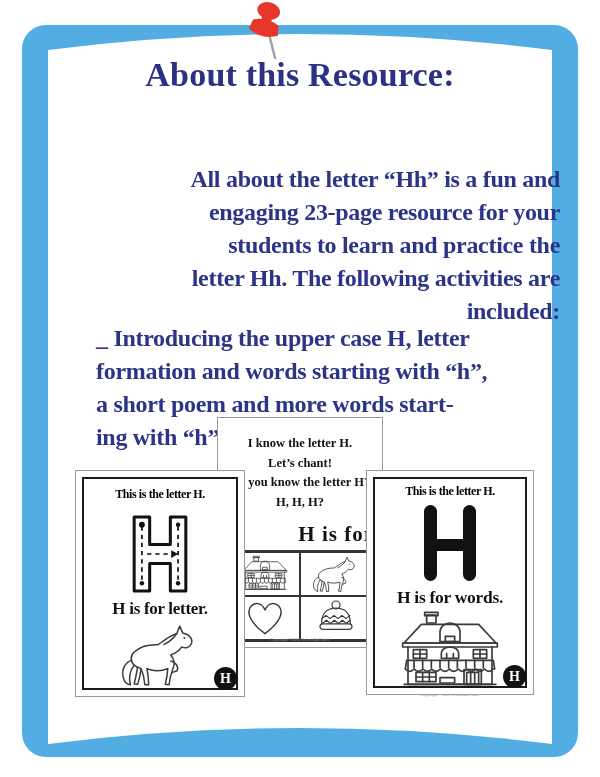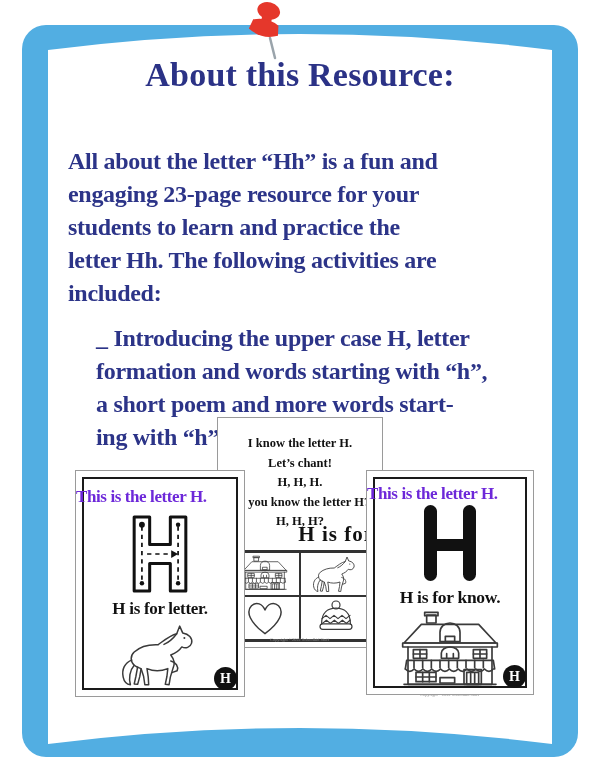--- a/index.html
+++ b/index.html
@@ -12,32 +12,32 @@
   .white-card{position:absolute;left:0;top:0;pointer-events:none;}
 
   
   .pin{position:absolute;left:238px;top:0px;}
 
   
   .title{position:absolute;top:56px;left:0;right:0;text-align:center;
          font-size:34px;font-weight:bold;color:#2B3286;letter-spacing:0.2px;}
   .para{position:absolute;left:68px;width:492px;color:#2C3488;font-weight:bold;
         font-size:24px;line-height:33px;white-space:pre-line;letter-spacing:-0.3px;}
-  .p1{top:121px;}
+  .p1{top:139px;text-align:right;}
   .p2{top:298px;margin-left:28px;}
 
   
   .card{position:absolute;background:#fff;border:1px solid #9a9a9a;box-sizing:border-box;}
   .chant-card{left:217px;top:417px;width:166px;height:231px;z-index:1;overflow:hidden;}
   .horse-card{left:75px;top:470px;width:170px;height:227px;z-index:2;}
   .house-card{left:366px;top:470px;width:168px;height:225px;z-index:2;}
   .inner-border{position:absolute;inset:6px;border:2px solid #1a1a1a;pointer-events:none;}
 
-  .card-title{position:absolute;left:0;right:0;text-align:left;color:#6d28d9;
-              font-weight:bold;font-size:17px;letter-spacing:-0.4px;white-space:nowrap;}
+  .card-title{position:absolute;left:0;right:0;text-align:center;color:#000000;
+              font-weight:bold;font-size:12px;letter-spacing:-0.4px;white-space:nowrap;}
   .caption{position:absolute;left:0;right:0;text-align:center;color:#111;
            font-weight:bold;font-size:17px;letter-spacing:-0.3px;white-space:nowrap;}
 
   .trace-h{position:absolute;left:50%;transform:translateX(-50%);top:42px;}
   .big-h{position:absolute;left:50%;transform:translateX(-50%);top:32px;}
   .horse-big{position:absolute;left:14px;top:150px;}
   .house-big{position:absolute;left:50%;transform:translateX(-50%);top:140px;}
 
   .badge{position:absolute;right:7px;bottom:6px;width:23px;height:23px;border-radius:50%;
          background:#111;color:#fff;font-weight:bold;font-size:14px;z-index:3;
@@ -142,21 +142,20 @@
 included:</p>
   <p class="para p2">_ Introducing the upper case H, letter
 formation and words starting with “h”,
 a short poem and more words start-
 ing with “h”.</p>
 
   <div class="card chant-card">
     <div class="chant-lines">
       <div>I know the letter H.</div>
       <div>Let’s chant!</div>
-      <div>H, H, H.</div>
       <div>Do you know the letter H?</div>
       <div>H, H, H?</div>
     </div>
     <div class="hisfor">H is for:</div>
     <div class="pic-grid">
       <div class="cell">
         <svg width="46" height="38">
             <use href="#house"></use>
           </svg>
       </div>
@@ -212,21 +211,21 @@
   <div class="card house-card">
     <div class="inner-border"></div>
     <div class="card-title" style="top:13px;">This is the letter H.</div>
     <svg class="big-h" width="58" height="80" viewBox="0 0 58 78">
       <g fill="#111">
         <rect x="3" y="1" width="13" height="76" rx="6.5"></rect>
         <rect x="42" y="1" width="13" height="76" rx="6.5"></rect>
         <rect x="9" y="35" width="40" height="12"></rect>
       </g>
     </svg>
-    <div class="caption" style="top:116px;font-size:17.5px;">H is for know.</div>
+    <div class="caption" style="top:116px;font-size:17.5px;">H is for words.</div>
     <svg class="house-big" width="116" height="80">
         <use href="#house"></use>
       </svg>
     <div class="badge">H</div>
   </div>
   <div class="copyright copy-right">
     <span>Copyright ©2022 Schoolkid Stuff</span>
   </div>
 
 </div>

